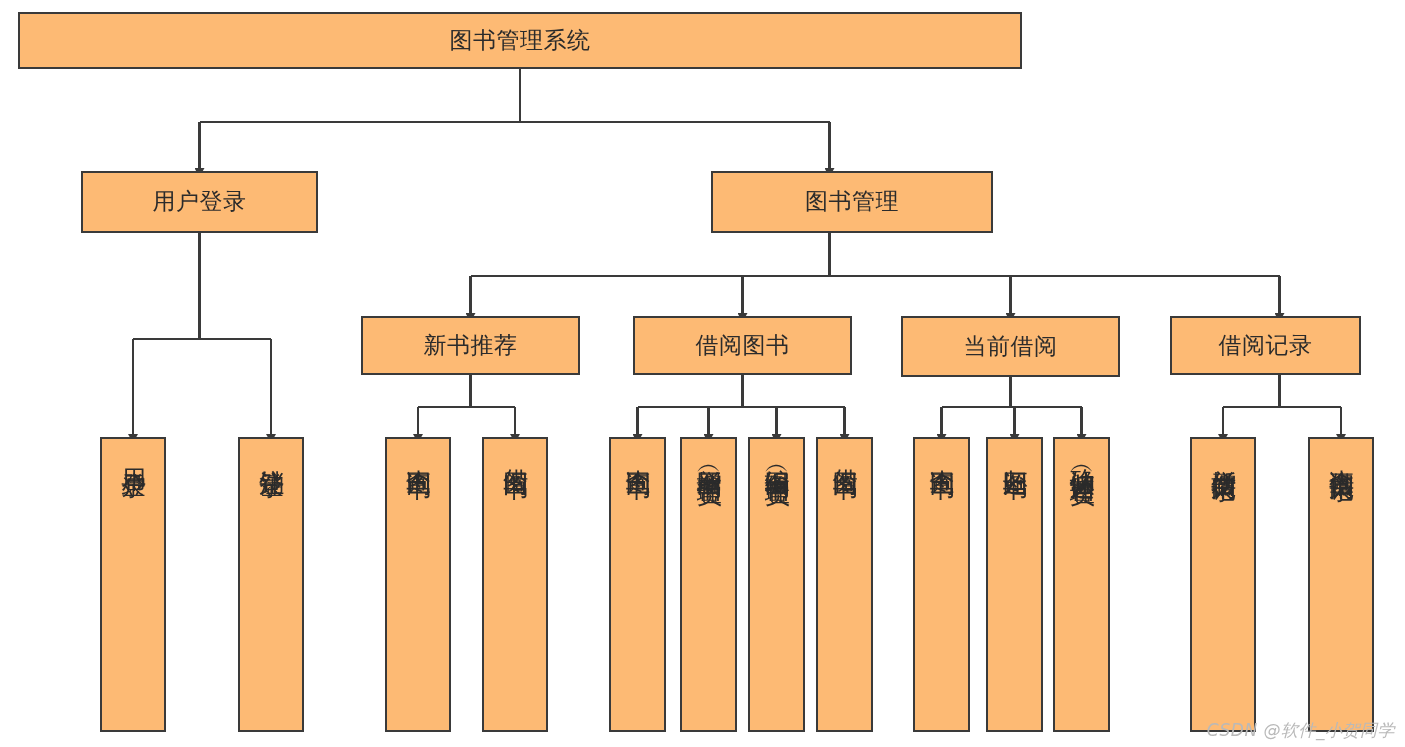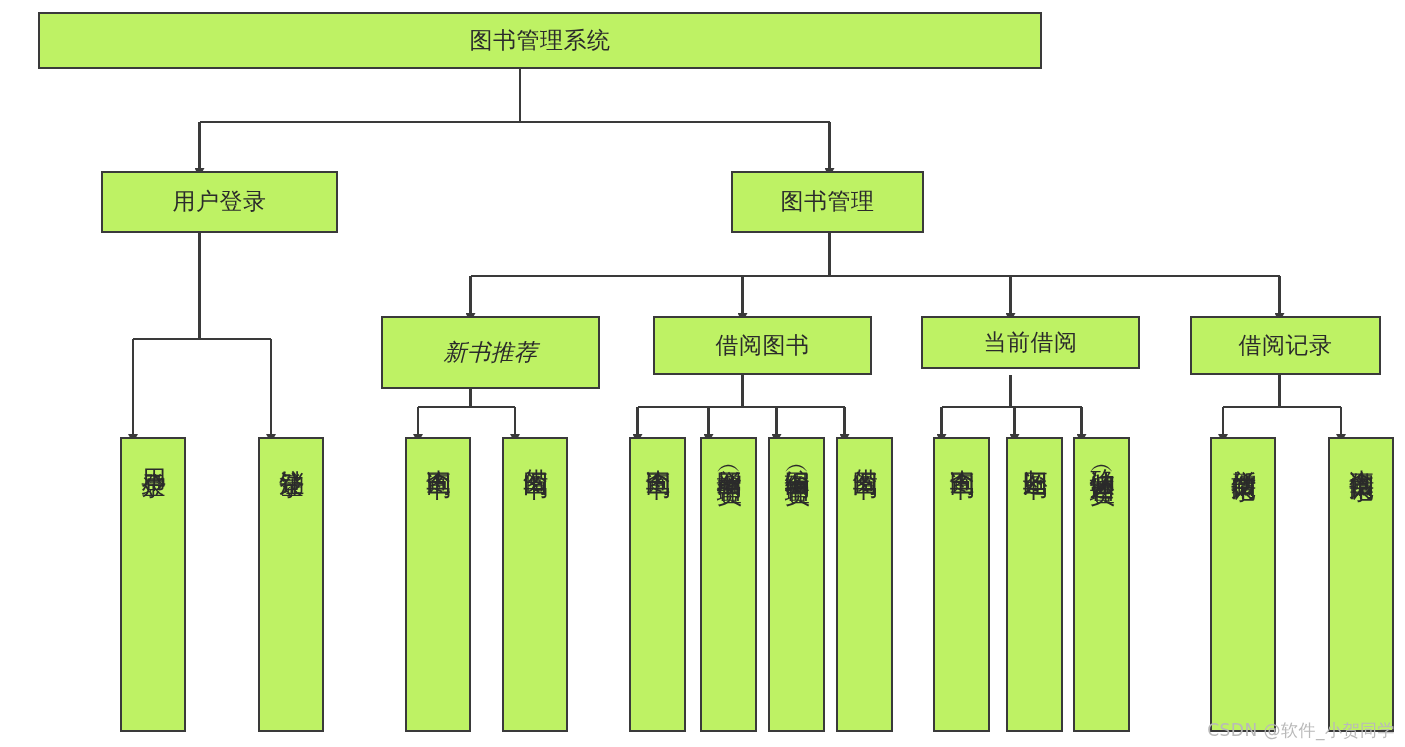--- a/index.html
+++ b/index.html
@@ -24,27 +24,26 @@
     position: absolute;
     left: 0;
     top: 0;
     width: 1405px;
     height: 747px;
     pointer-events: none;
   }
   .node {
     position: absolute;
     box-sizing: border-box;
-    background: #bef264;
+    background: #fdba74;
     border: 2px solid #3a3a3a;
     display: flex;
     align-items: center;
     justify-content: center;
     z-index: 2;
-    margin-left: 20px;
   }
   .node-label {
     color: #2b2b2b;
     text-align: center;
     line-height: 1.18;
     letter-spacing: 0.5px;
     white-space: pre;
   }
   .node.horizontal .node-label {
     font-size: 23px;
@@ -67,20 +66,21 @@
   }
   #watermark {
     position: absolute;
     right: 10px;
     bottom: 5px;
     font-size: 17px;
     color: #b9b9b9;
     z-index: 5;
     white-space: nowrap;
     letter-spacing: 0.5px;
+    font-style: italic;
   }
 </style>
 </head>
 <body>
 
 <div id="diagram-root">
   <svg id="edge-layer" viewBox="0 0 1405 747">
     <defs>
       <marker id="arrowhead" markerWidth="9" markerHeight="10" refX="2" refY="5" orient="auto" markerUnits="userSpaceOnUse">
         <polygon points="0,0 9,5 0,10" fill="#3a3a3a"></polygon>
@@ -123,30 +123,30 @@
       </g>
   </svg>
 
   <div id="node-layer">
       <div class="node horizontal root" style="left: 18px; top: 12px; width: 1004px; height: 57px;">
         <span class="node-label">图书管理系统</span>
       </div>
       <div class="node horizontal" style="left: 81px; top: 171px; width: 237px; height: 62px;">
         <span class="node-label">用户登录</span>
       </div>
-      <div class="node horizontal" style="left: 711px; top: 171px; width: 193px; height: 62px;">
+      <div class="node horizontal" style="left: 711px; top: 171px; width: 282px; height: 62px;">
         <span class="node-label">图书管理</span>
       </div>
-      <div class="node horizontal" style="left: 361px; top: 316px; width: 219px; height: 73px; font-style: italic;">
+      <div class="node horizontal" style="left: 361px; top: 316px; width: 219px; height: 59px;">
         <span class="node-label">新书推荐</span>
       </div>
       <div class="node horizontal" style="left: 633px; top: 316px; width: 219px; height: 59px;">
         <span class="node-label">借阅图书</span>
       </div>
-      <div class="node horizontal" style="left: 901px; top: 316px; width: 219px; height: 53px;">
+      <div class="node horizontal" style="left: 901px; top: 316px; width: 219px; height: 61px;">
         <span class="node-label">当前借阅</span>
       </div>
       <div class="node horizontal" style="left: 1170px; top: 316px; width: 191px; height: 59px;">
         <span class="node-label">借阅记录</span>
       </div>
       <div class="node vertical" style="left: 100px; top: 437px; width: 66px; height: 295px;">
         <span class="node-label">用户登录</span>
       </div>
       <div class="node vertical" style="left: 238px; top: 437px; width: 66px; height: 295px;">
         <span class="node-label">注销登录</span>

